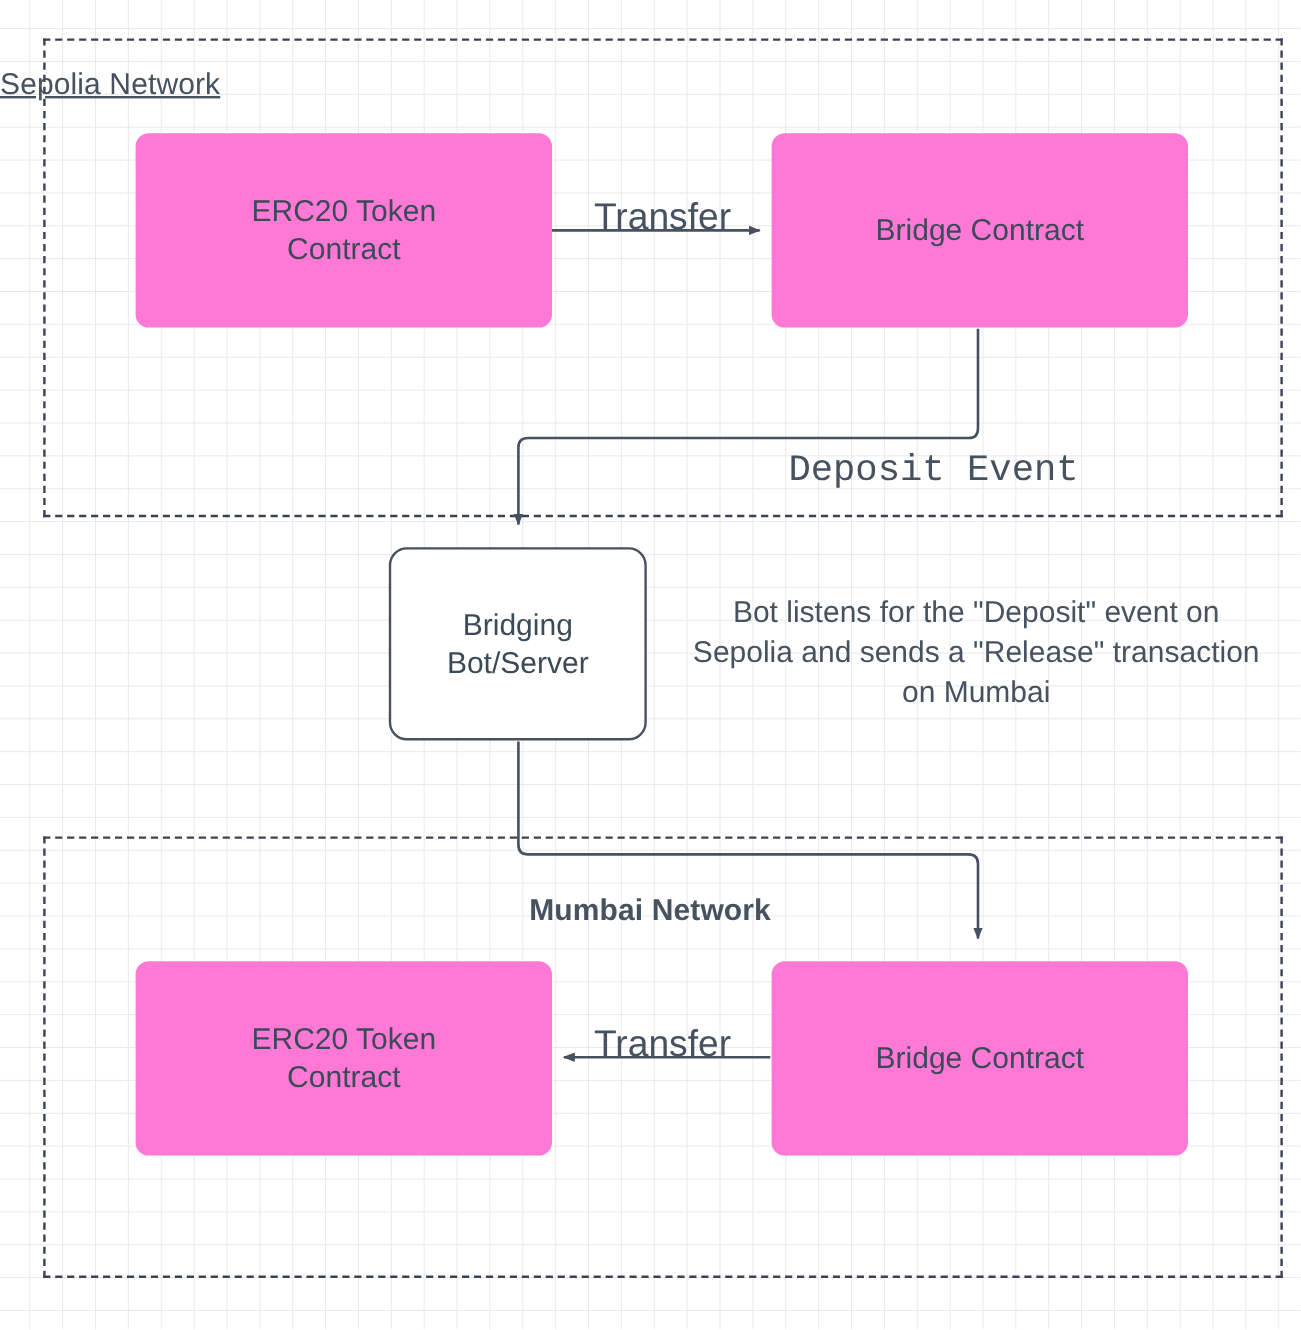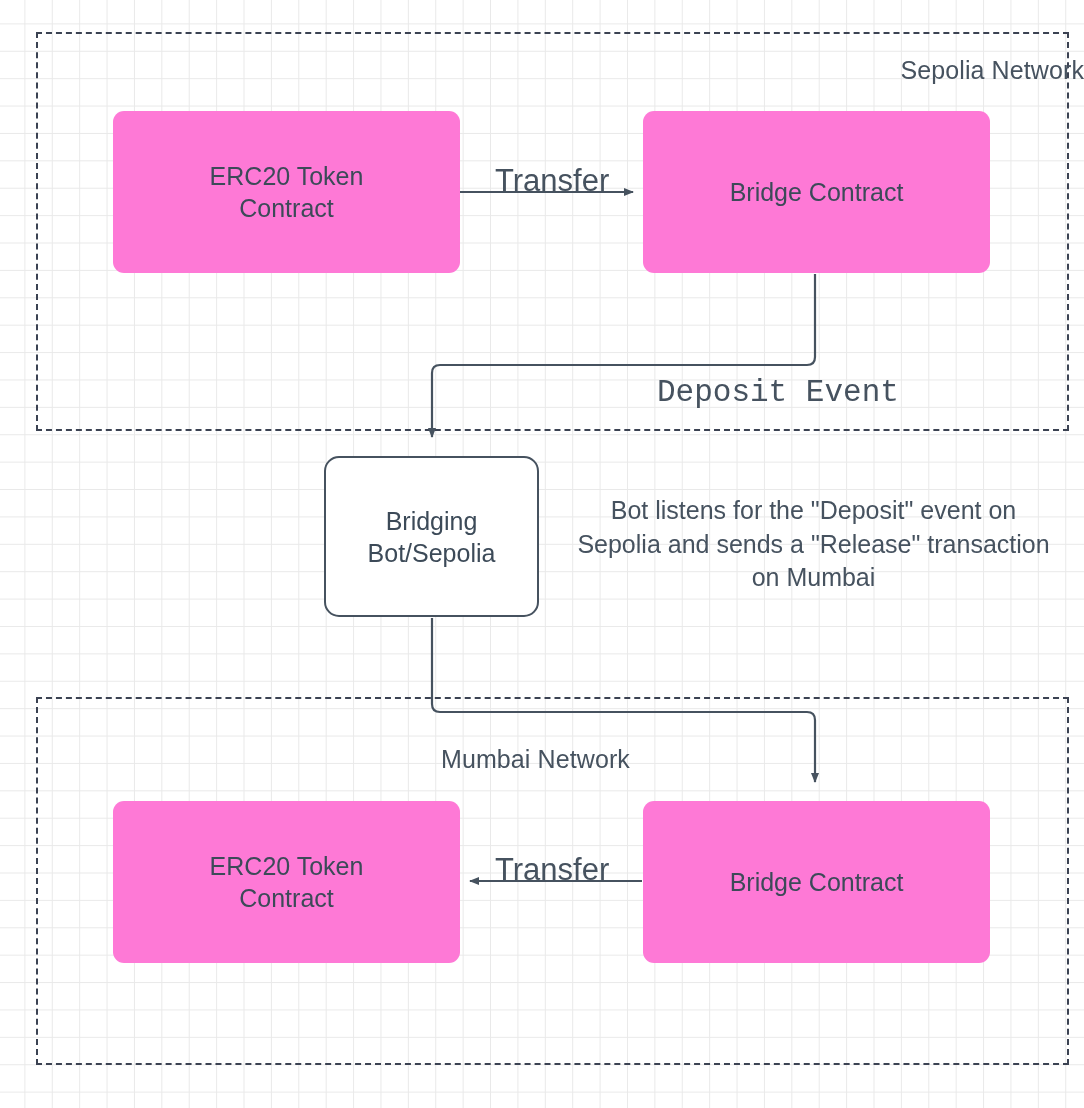--- a/index.html
+++ b/index.html
@@ -35,22 +35,22 @@
   #sepolia-container { left: 36px;  top: 32px;  width: 1033px; height: 399px; }
   #mumbai-container  { left: 36px;  top: 697px; width: 1033px; height: 368px; }
 
   .network-title {
     position: absolute;
     font-size: 25px;
     color: #46525f;
     white-space: nowrap;
     letter-spacing: 0.1px;
   }
-  #sepolia-title { left: 0; top: 56px; width: 1084px; text-align: right; }
-  #mumbai-title  { left: 441px; top: 745px; text-align: center; }
+  #sepolia-title { left: 0; top: 56px; width: 1084px; text-align: left; text-decoration: underline; }
+  #mumbai-title  { left: 441px; top: 745px; text-align: center; font-weight: bold; }
 
   
   .node {
     position: absolute;
     display: flex;
     align-items: center;
     justify-content: center;
     text-align: center;
     border-radius: 11px;
     font-size: 25px;
@@ -156,21 +156,21 @@
 
   <div class="node pink" id="node-erc20-sepolia">
     <span><span>ERC20 Token</span><br><span>Contract</span></span>
   </div>
 
   <div class="node pink" id="node-bridge-sepolia">
     <span>Bridge Contract</span>
   </div>
 
   <div class="node plain" id="node-bot">
-    <span><span>Bridging</span><br><span>Bot/Sepolia</span></span>
+    <span><span>Bridging</span><br><span>Bot/Server</span></span>
   </div>
 
   <div class="node pink" id="node-erc20-mumbai">
     <span><span>ERC20 Token</span><br><span>Contract</span></span>
   </div>
 
   <div class="node pink" id="node-bridge-mumbai">
     <span>Bridge Contract</span>
   </div>
 

